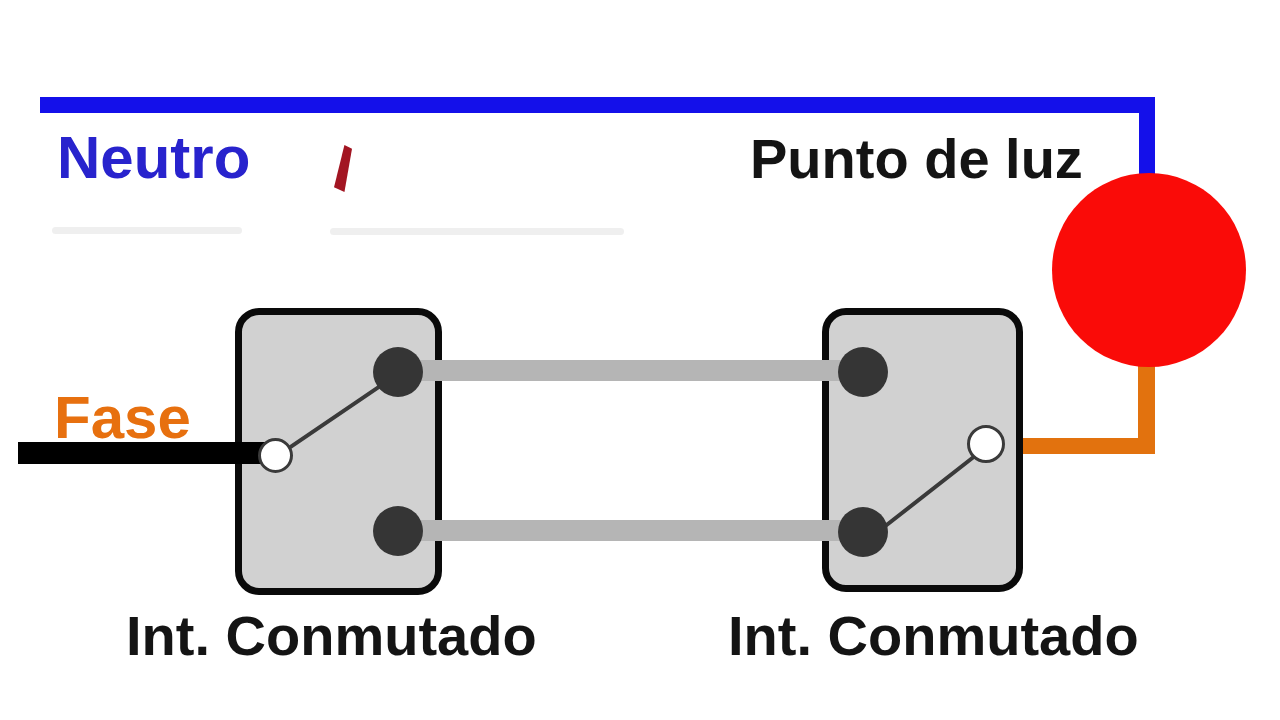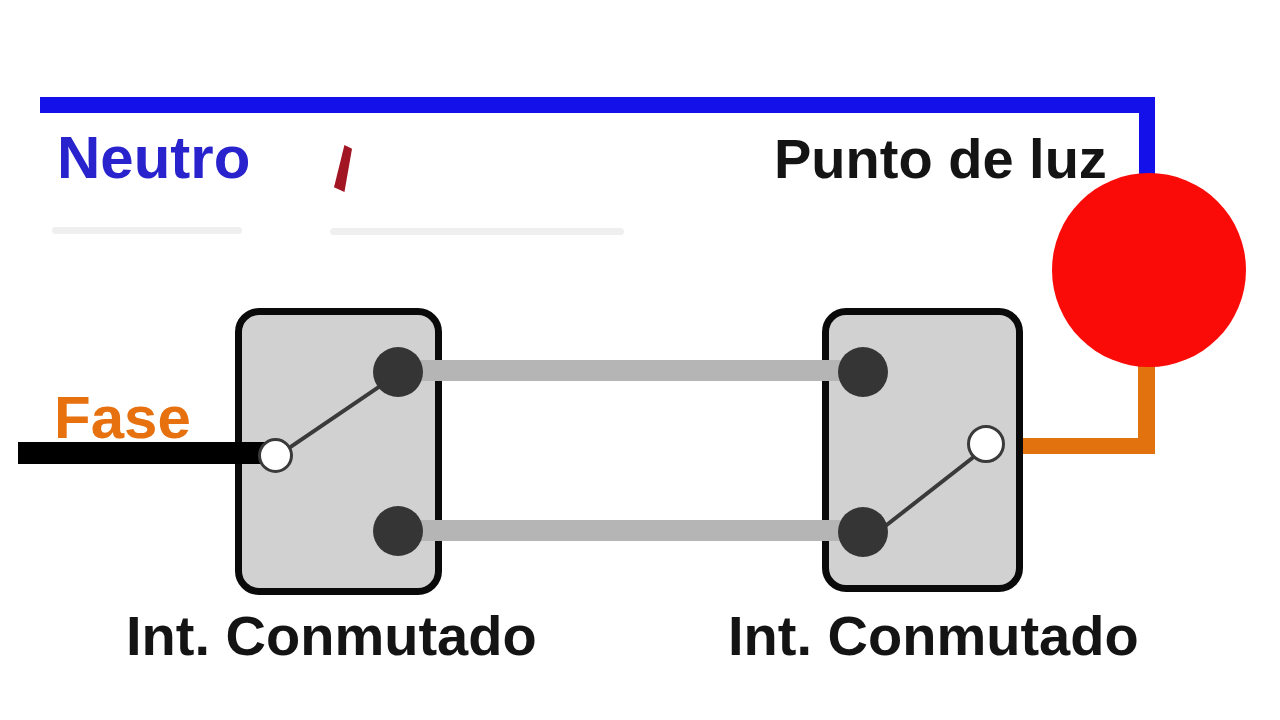--- a/index.html
+++ b/index.html
@@ -18,21 +18,21 @@
   .abs { position: absolute; }
 
   
   .lbl {
     position: absolute;
     font-weight: 700;
     white-space: nowrap;
     line-height: 1;
   }
   .lbl-neutro   { left: 57px;  top: 128px; font-size: 60px; color: #2823CD; }
-  .lbl-punto    { left: 774px; top: 131px; font-size: 56px; color: #141414; }
+  .lbl-punto    { left: 750px; top: 131px; font-size: 56px; color: #141414; }
   .lbl-fase     { left: 54px;  top: 388px; font-size: 60px; color: #E7700F; }
   .lbl-int-left { left: 126px; top: 608px; font-size: 56px; color: #141414; }
   .lbl-int-right{ left: 728px; top: 608px; font-size: 56px; color: #141414; }
 
   
   .neutral-h {
     left: 40px; top: 97px; width: 1115px; height: 16px;
     background: #1410EA;
   }
   .neutral-v {

